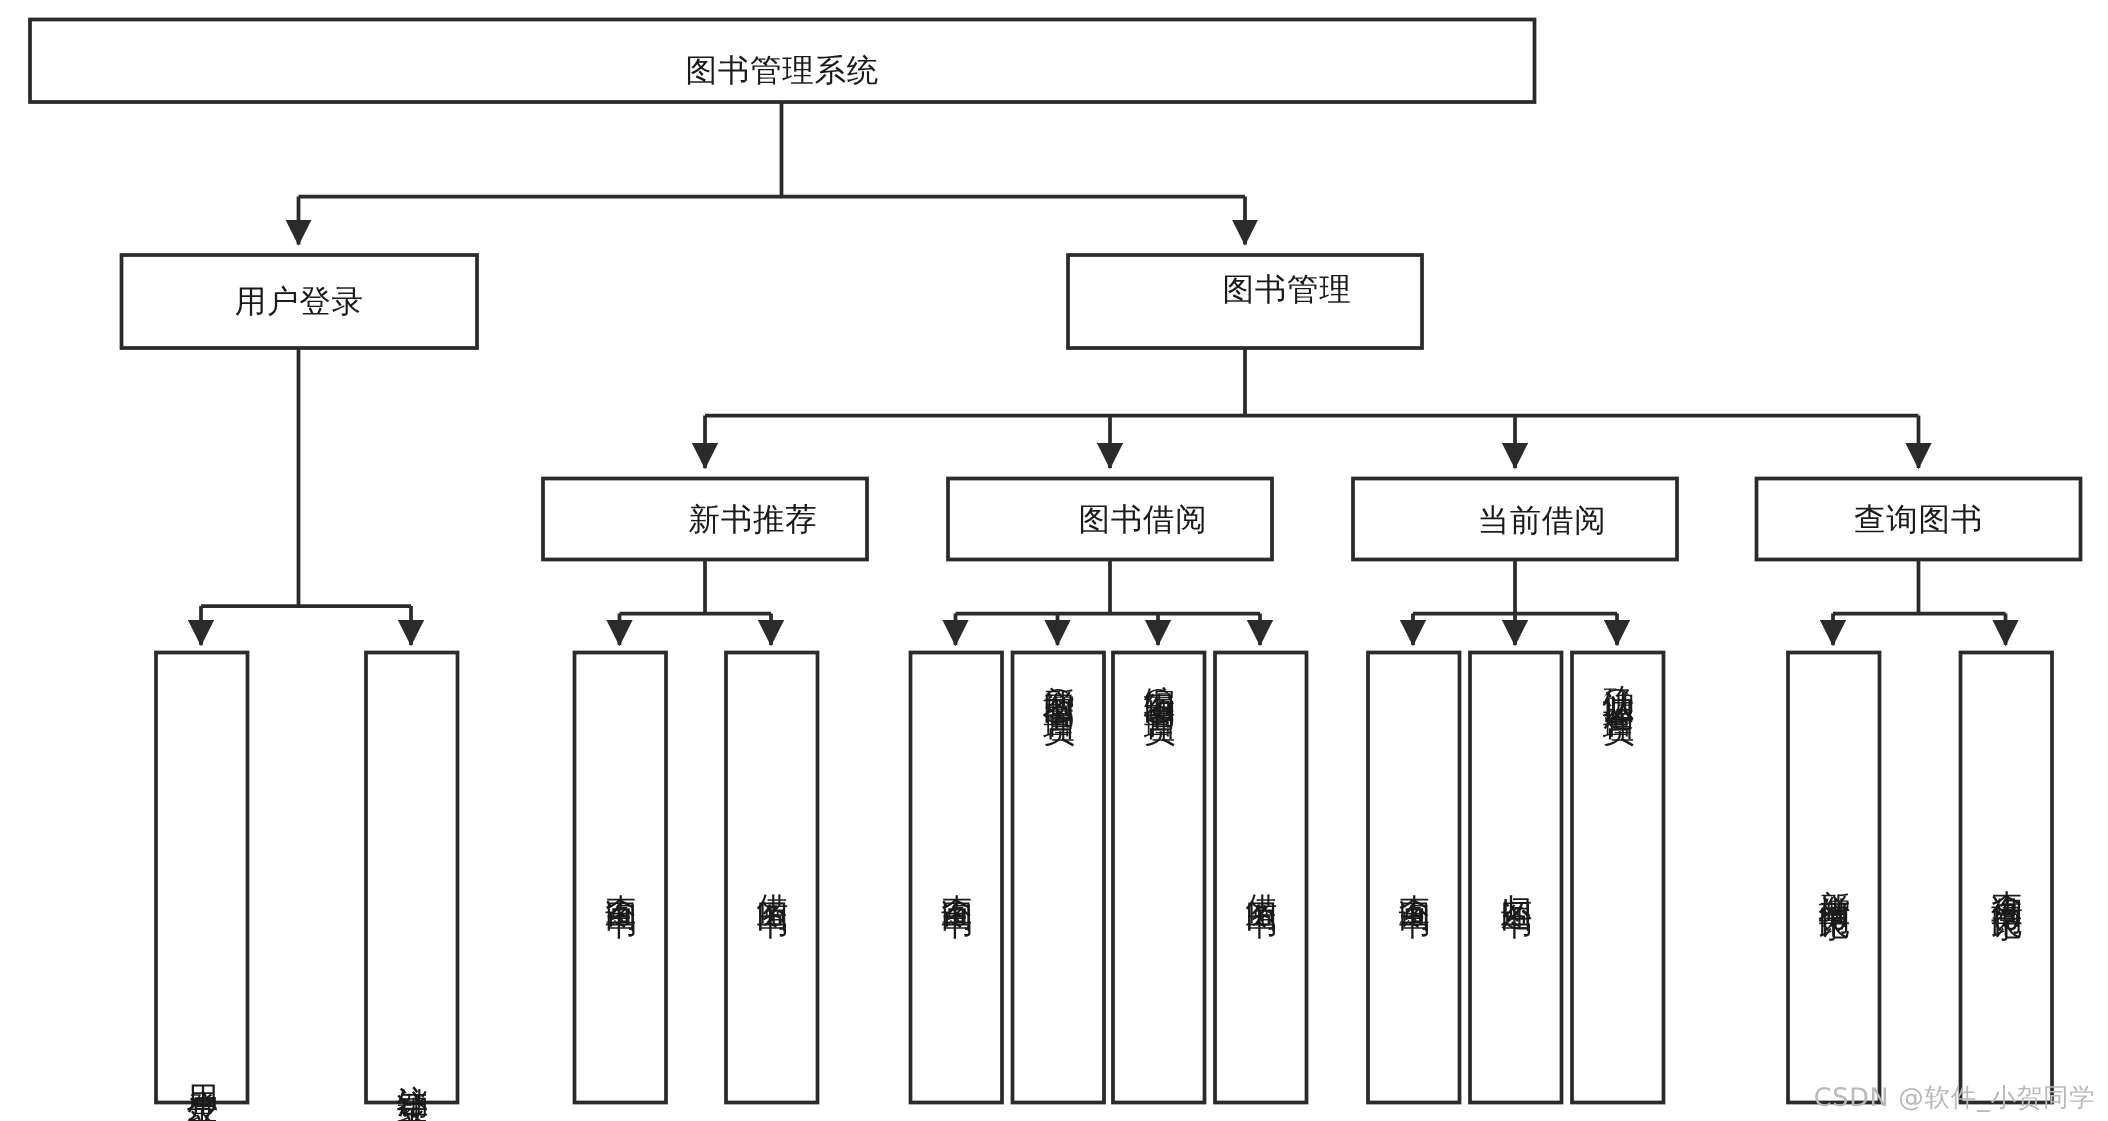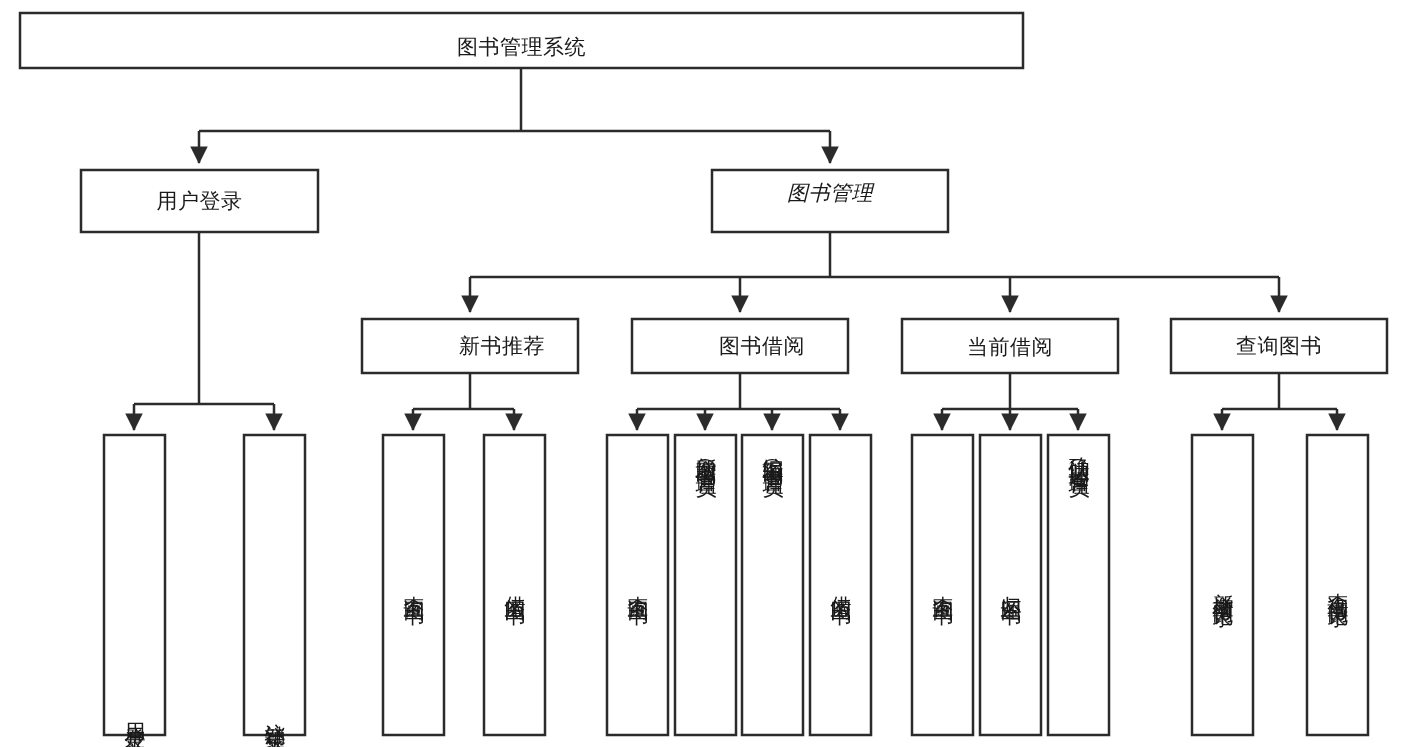--- a/index.html
+++ b/index.html
@@ -163,39 +163,40 @@
     <rect class="node-box" x="980" y="435" width="61" height="300"></rect>
     <rect class="node-box" x="1048" y="435" width="61" height="300"></rect>
 
     <rect class="node-box" x="1192" y="435" width="61" height="300"></rect>
     <rect class="node-box" x="1307" y="435" width="61" height="300"></rect>
   </svg>
 
   <div class="node-label-h" style="left:20px; top:13px; width:1003px; height:69px;">图书管理系统</div>
 
   <div class="node-label-h" style="left:81px; top:170px; width:237px; height:62px;">用户登录</div>
-  <div class="node-label-h" style="left:712px; top:170px; width:236px; height:46px;font-style:italic;">图书管理</div>
+  <div class="node-label-h" style="left:740px; top:170px; width:236px; height:46px;">图书管理</div>
 
   <div class="node-label-h" style="left:362px; top:319px; width:216px; height:54px;padding-left:32px;">新书推荐</div>
   <div class="node-label-h" style="left:632px; top:319px; width:260px; height:54px;">图书借阅</div>
-  <div class="node-label-h" style="left:902px; top:319px; width:216px; height:56px;">当前借阅</div>
+  <div class="node-label-h" style="left:902px; top:319px; width:216px; height:56px;padding-left:18px;">当前借阅</div>
   <div class="node-label-h" style="left:1171px; top:319px; width:216px; height:54px;">查询图书</div>
 
   <div class="node-label-v align-bottom" style="left:104px; top:435px; width:61px; height:283px;">用户登录</div>
   <div class="node-label-v align-bottom" style="left:244px; top:435px; width:61px; height:283px;">注销登录</div>
 
   <div class="node-label-v" style="left:383px; top:435px; width:61px; height:300px;">查询图书</div>
   <div class="node-label-v" style="left:484px; top:435px; width:61px; height:300px;">借阅图书</div>
 
   <div class="node-label-v" style="left:607px; top:435px; width:61px; height:300px;">查询图书</div>
   <div class="node-label-v align-top" style="left:675px; top:440px; width:61px; height:295px;">新增图书（管理员）</div>
   <div class="node-label-v align-top" style="left:742px; top:440px; width:61px; height:295px;">编辑图书（管理员）</div>
   <div class="node-label-v" style="left:810px; top:435px; width:61px; height:300px;">借阅图书</div>
 
   <div class="node-label-v" style="left:912px; top:435px; width:61px; height:300px;">查询图书</div>
   <div class="node-label-v" style="left:980px; top:435px; width:61px; height:300px;">归还图书</div>
   <div class="node-label-v align-top" style="left:1048px; top:440px; width:61px; height:295px;">确认归还（管理员）</div>
 
   <div class="node-label-v" style="left:1192px; top:435px; width:61px; height:300px;">新增借阅记录</div>
   <div class="node-label-v" style="left:1307px; top:435px; width:61px; height:300px;">查询借阅记录</div>
 
+  <div id="watermark">CSDN @软件_小贺同学</div>
 
 </div>
 
 </body></html>

